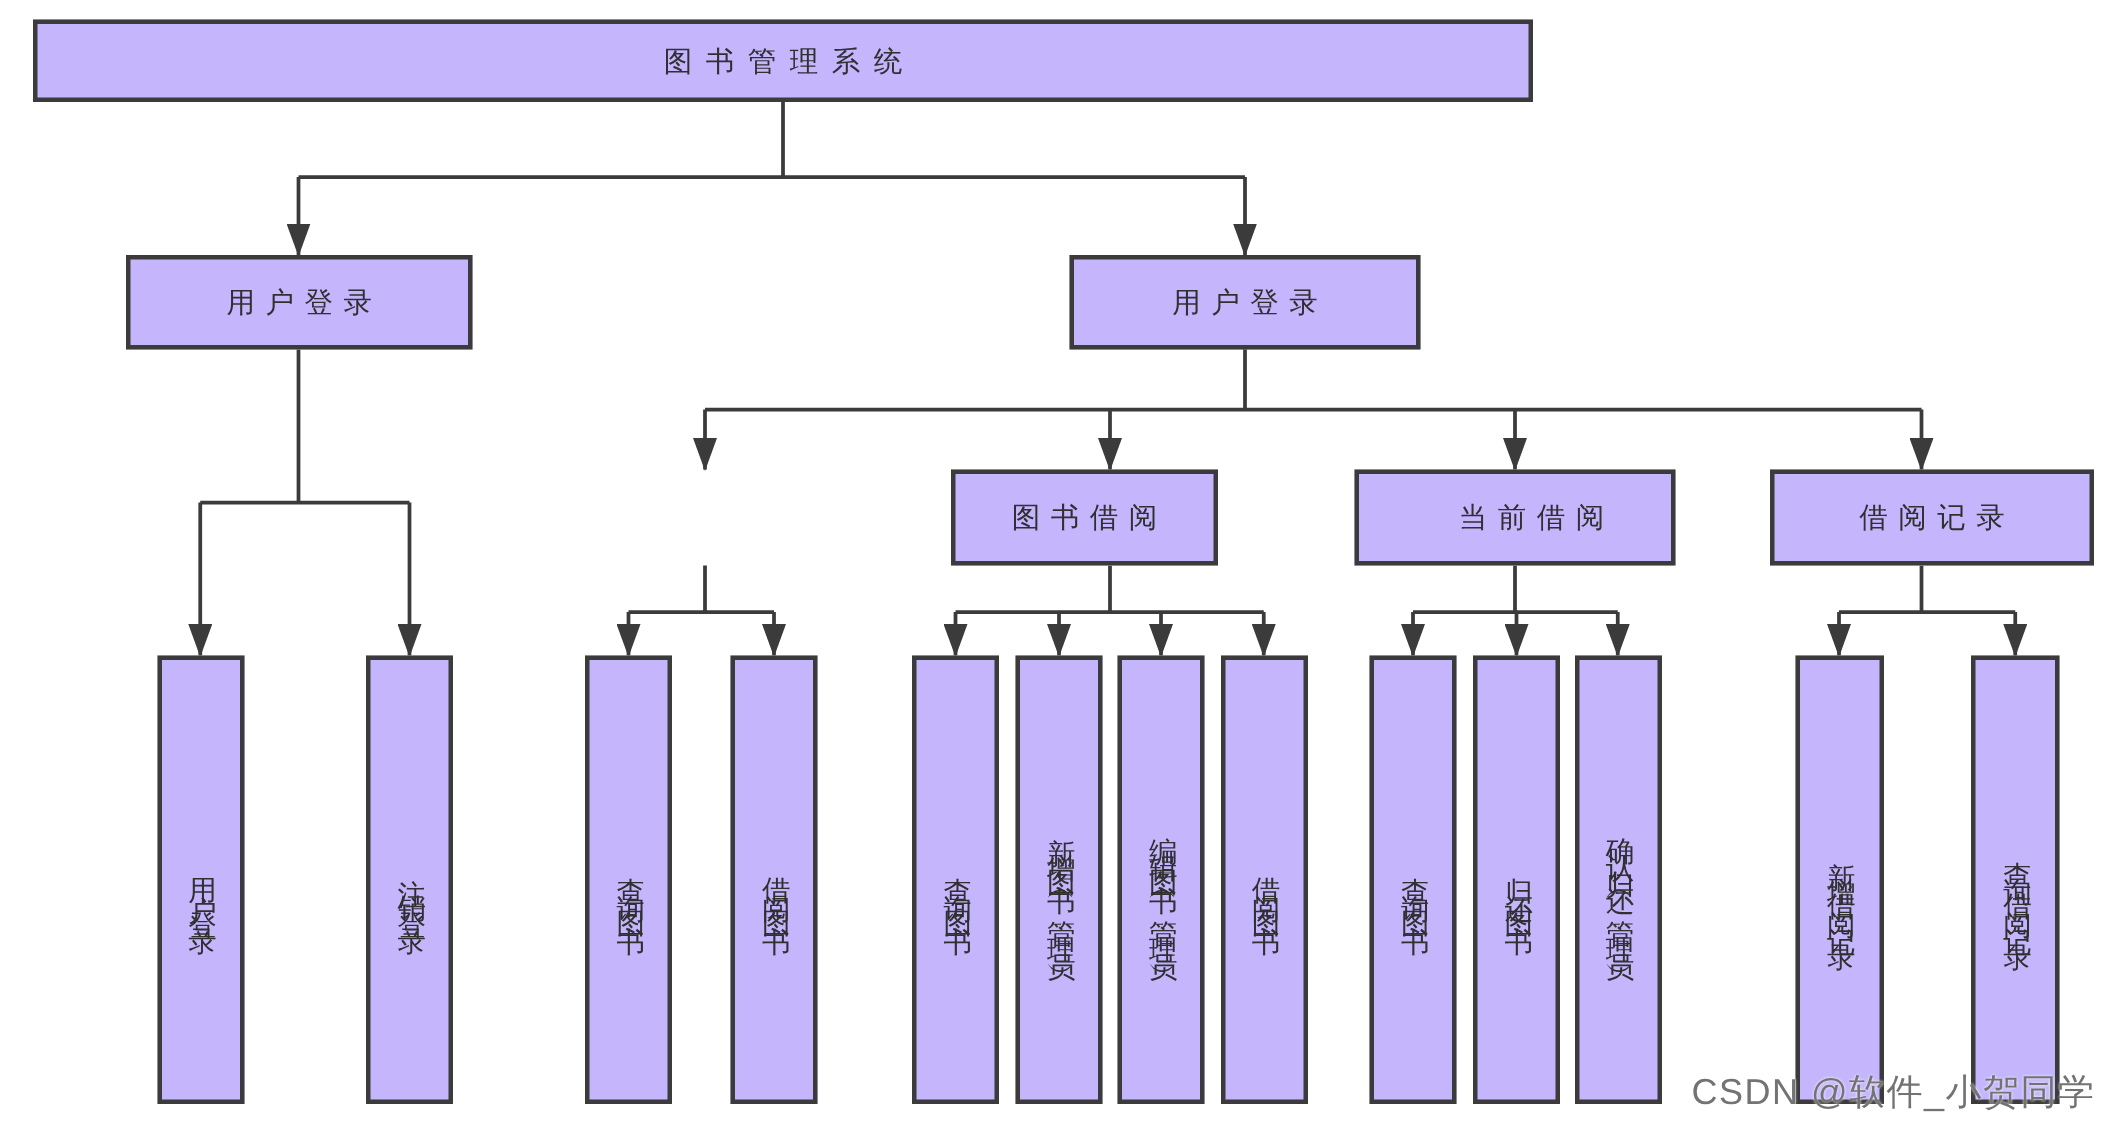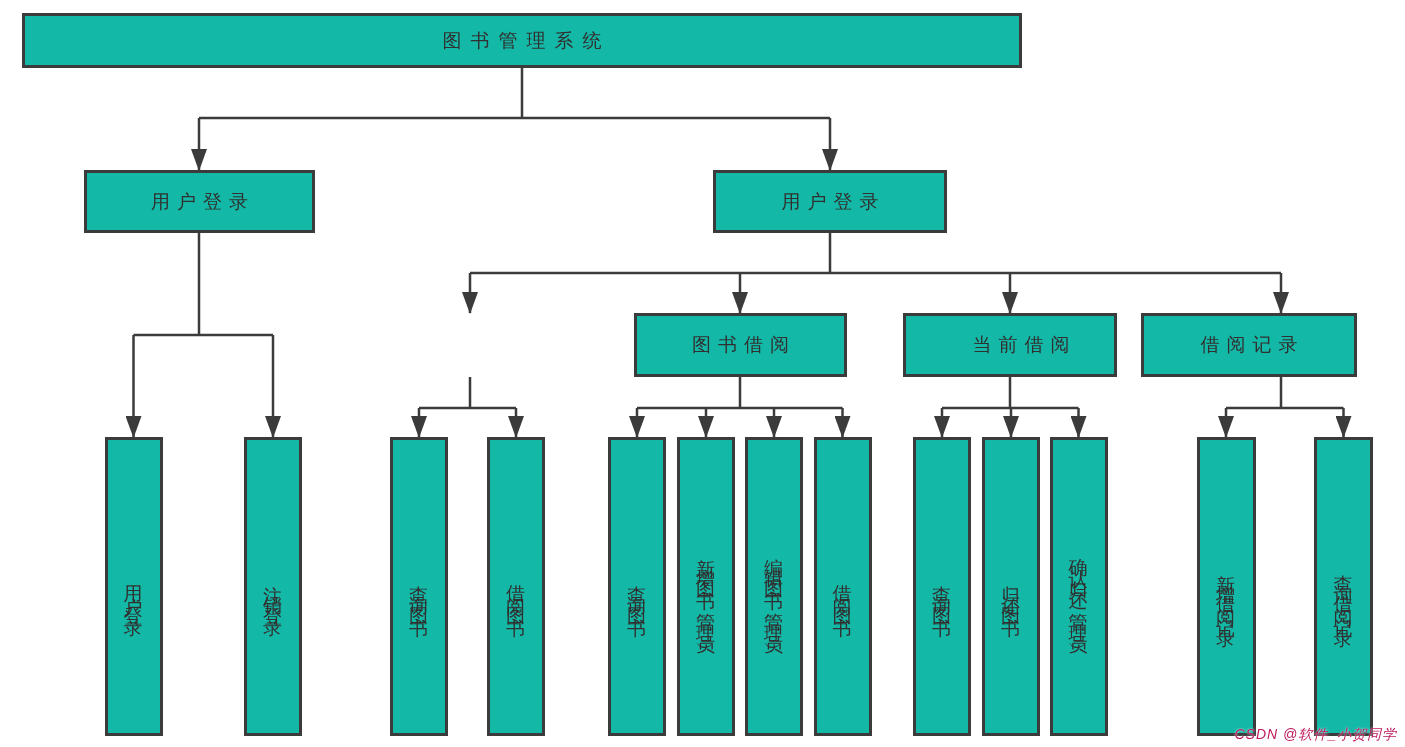--- a/index.html
+++ b/index.html
@@ -2,37 +2,37 @@
 <html><head>
 <meta charset="utf-8">
 <style>
   html,body{margin:0;padding:0;background:#fff;}
   .canvas{
     position:relative;width:1405px;height:747px;background:#fff;overflow:hidden;
     font-family:"Liberation Sans",sans-serif;
   }
   .canvas svg{position:absolute;left:0;top:0;}
   .box{
-    position:absolute;box-sizing:border-box;background:#14b8a6;
+    position:absolute;box-sizing:border-box;background:#c4b5fd;
     border:3px solid #3b3b3b;color:#303030;
     display:flex;align-items:center;justify-content:center;
     z-index:1;
+    font-family:Liberation Mono, monospace;
   }
   .h{font-size:19px;letter-spacing:7px;text-indent:7px;white-space:nowrap;}
   .root-title{letter-spacing:9px;text-indent:9px;}
   .v{
     writing-mode:vertical-rl;text-orientation:mixed;
     font-size:19px;letter-spacing:11px;line-height:1;
     padding-top:11px; 
   }
   .watermark{
     position:absolute;right:8px;bottom:3px;z-index:3;
-    font-size:14px;color:#be185d;letter-spacing:1px;white-space:nowrap;
+    font-size:24px;color:#737373;letter-spacing:1px;white-space:nowrap;
     text-shadow:0 0 2px #ffffff;
-    font-style:italic;
   }
 </style>
 </head>
 <body>
 
 <div class="canvas">
 
   <svg width="1405" height="747" viewBox="0 0 1405 747">
     <defs>
       <marker id="ah" viewBox="0 0 22 16" refX="21" refY="8" markerWidth="22" markerHeight="16" orient="auto" markerUnits="userSpaceOnUse">
@@ -73,23 +73,23 @@
 
     <line x1="1226" y1="408" x2="1226" y2="437" stroke="#3b3b3b" stroke-width="2.5" marker-end="url(#ah)"></line>
     <line x1="1343.5" y1="408" x2="1343.5" y2="437" stroke="#3b3b3b" stroke-width="2.5" marker-end="url(#ah)"></line>
   </svg>
 
   <div class="box h root-title" style="left:22px;top:13px;width:1000px;height:55px;">图书管理系统</div>
 
   <div class="box h" style="left:84px;top:170px;width:231px;height:63px;">用户登录</div>
   <div class="box h" style="left:713px;top:170px;width:234px;height:63px;">用户登录</div>
 
-  <div class="box h" style="left:634px;top:313px;width:213px;height:64px;">图书借阅</div>
+  <div class="box h" style="left:634px;top:313px;width:178px;height:64px;">图书借阅</div>
   <div class="box h" style="left:903px;top:313px;width:214px;height:64px;padding-left:22px;">当前借阅</div>
-  <div class="box h" style="left:1141px;top:313px;width:216px;height:64px;">借阅记录</div>
+  <div class="box h" style="left:1180px;top:313px;width:216px;height:64px;">借阅记录</div>
 
   <div class="box v" style="left:104.5px;top:437px;width:58px;height:299px;">用户登录</div>
   <div class="box v" style="left:244px;top:437px;width:58px;height:299px;">注销登录</div>
 
   <div class="box v" style="left:390px;top:437px;width:58px;height:299px;">查询图书</div>
   <div class="box v" style="left:487px;top:437px;width:58px;height:299px;">借阅图书</div>
 
   <div class="box v" style="left:608px;top:437px;width:58px;height:299px;">查询图书</div>
   <div class="box v" style="left:677px;top:437px;width:58px;height:299px;">新增图书（管理员）</div>
   <div class="box v" style="left:745px;top:437px;width:58px;height:299px;">编辑图书（管理员）</div>

